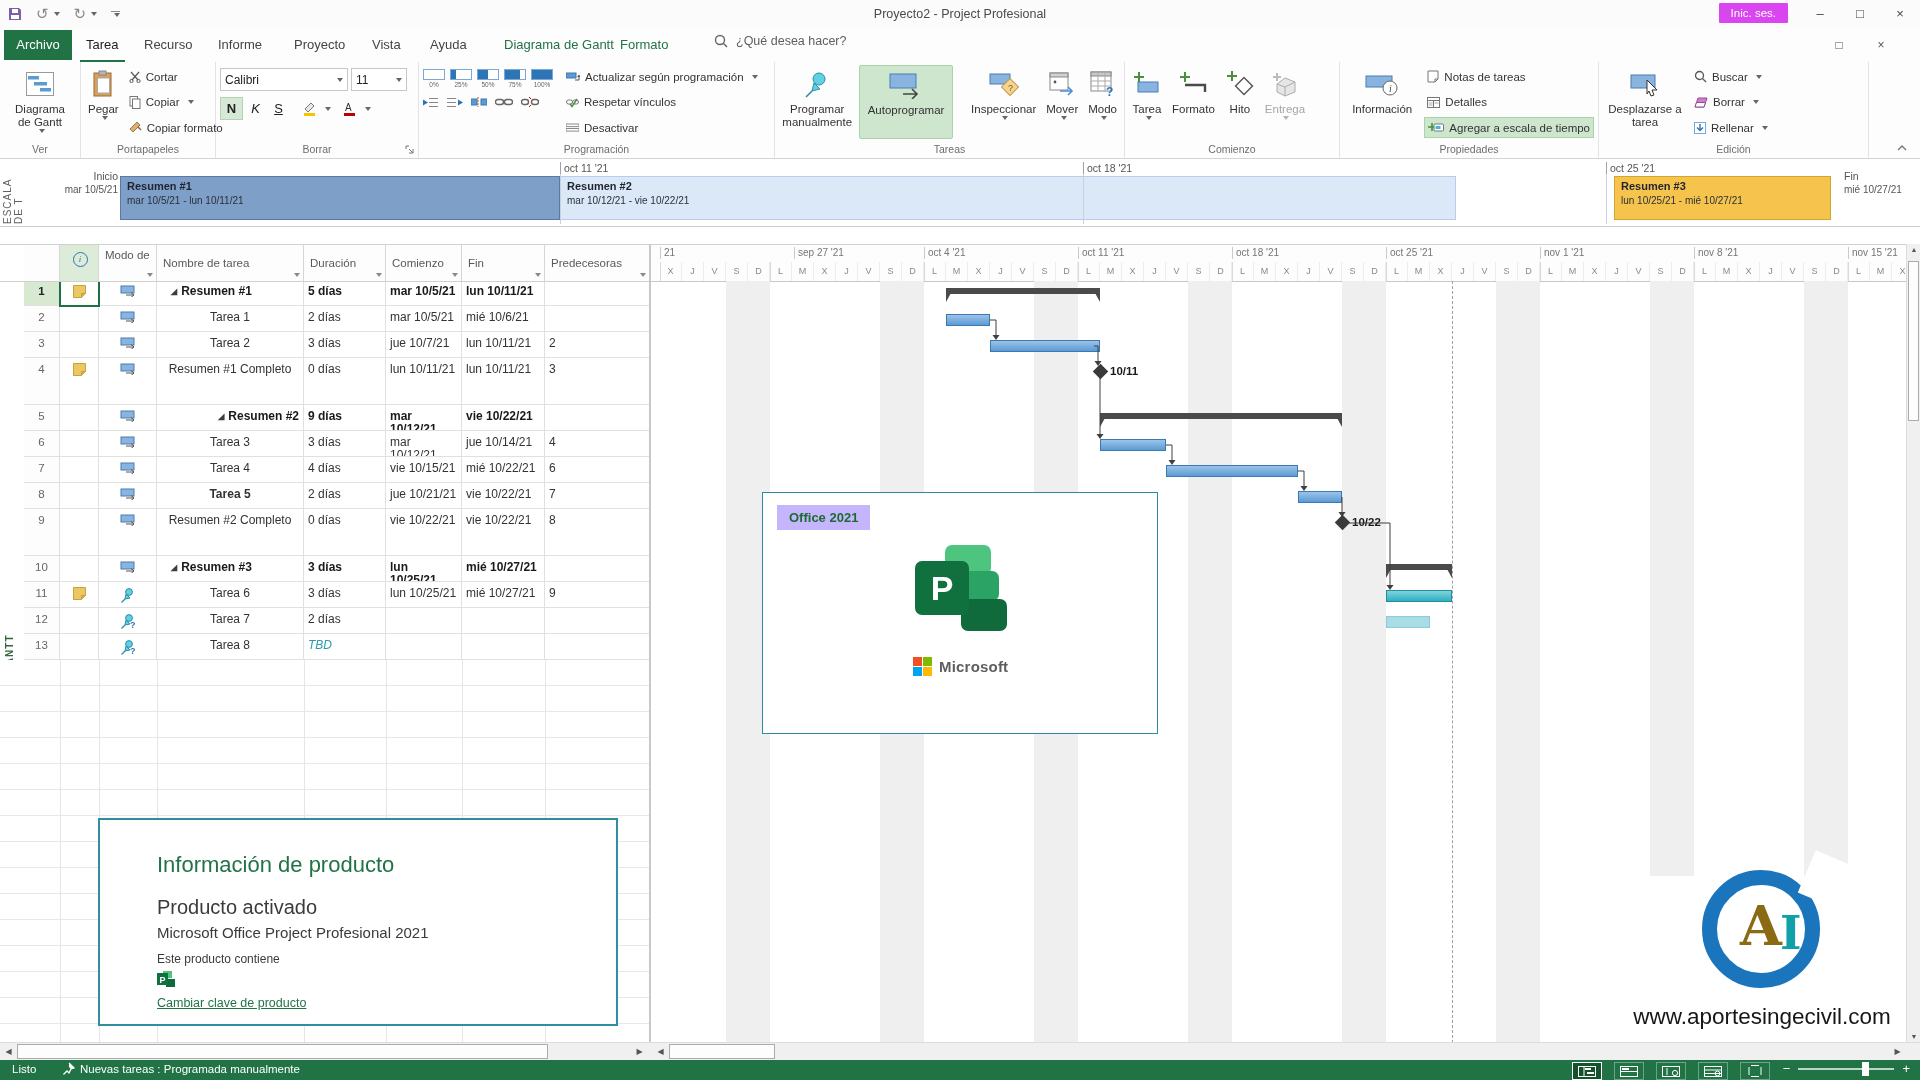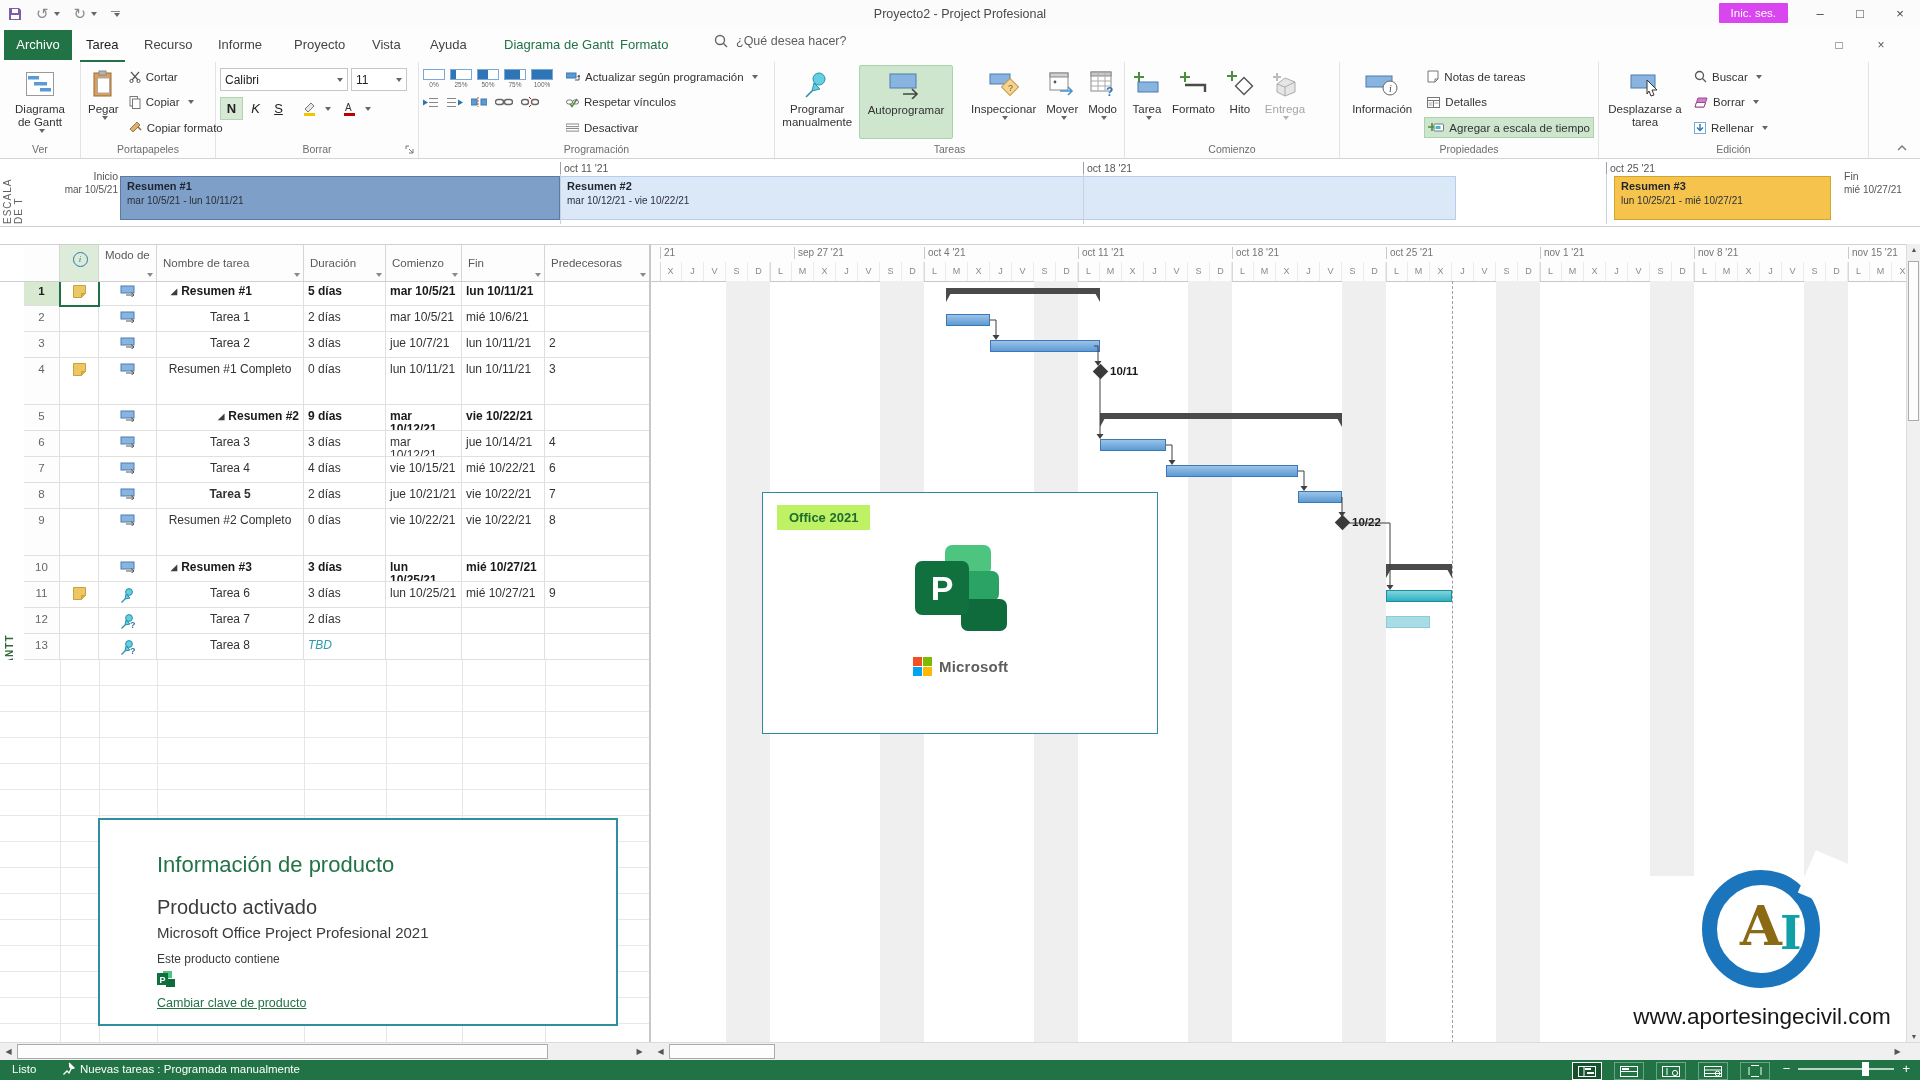--- a/index.html
+++ b/index.html
@@ -86,21 +86,21 @@
   .bar.manual_light{height:12px;background:#a8dde6;border:1px solid #8ccbd8}
   .bar.summary{height:6px;background:#4a4a4a}
   .hook{position:absolute;top:5px;width:0;height:0;border-top:9px solid #4a4a4a}
   .hook.l{left:0;border-right:5px solid transparent}
   .hook.r{right:0;border-left:5px solid transparent}
   .mstone{position:absolute;width:11px;height:11px;background:#3a3a3a;transform:rotate(45deg);z-index:4}
   .mslab{position:absolute;font-size:11.5px;font-weight:bold;color:#1a1a1a;z-index:4;white-space:nowrap}
   .splitter{position:absolute;left:649px;top:244px;width:2px;height:798px;background:#c8c8c8;z-index:7}
   
   .splash{position:absolute;left:762px;top:492px;width:394px;height:240px;background:#fff;border:1px solid #2e8b9e;z-index:20}
-  .badge{position:absolute;left:14px;top:12px;background:#bef264;color:#1e6b30;font-size:13px;font-weight:bold;padding:5px 12px}
+  .badge{position:absolute;left:14px;top:12px;background:#c4b5fd;color:#1e6b30;font-size:13px;font-weight:bold;padding:5px 12px}
   .pjlogo{position:absolute;left:152px;top:52px;width:92px;height:92px}
   .pjlogo div{position:absolute;border-radius:7px}
   .mslogo{position:absolute;left:150px;top:164px;display:flex;align-items:center;gap:7px}
   .msgrid{display:grid;grid-template-columns:9px 9px;grid-template-rows:9px 9px;gap:1px}
   .mstext{font-size:15px;color:#5e5e5e;font-weight:bold;letter-spacing:.2px}
   .prodbox{position:absolute;left:98px;top:818px;width:520px;height:208px;background:#fff;border:2px solid #2f8fa0;z-index:30;box-sizing:border-box}
   .prodbox .t{position:absolute;left:57px;top:32px;font-size:22px;color:#217346}
   .prodbox .s{position:absolute;left:57px;top:76px;font-size:20px;color:#3b3b3b}
   .prodbox .p{position:absolute;left:57px;top:104px;font-size:15px;color:#3b3b3b}
   .prodbox .c{position:absolute;left:57px;top:132px;font-size:12px;color:#3b3b3b}

